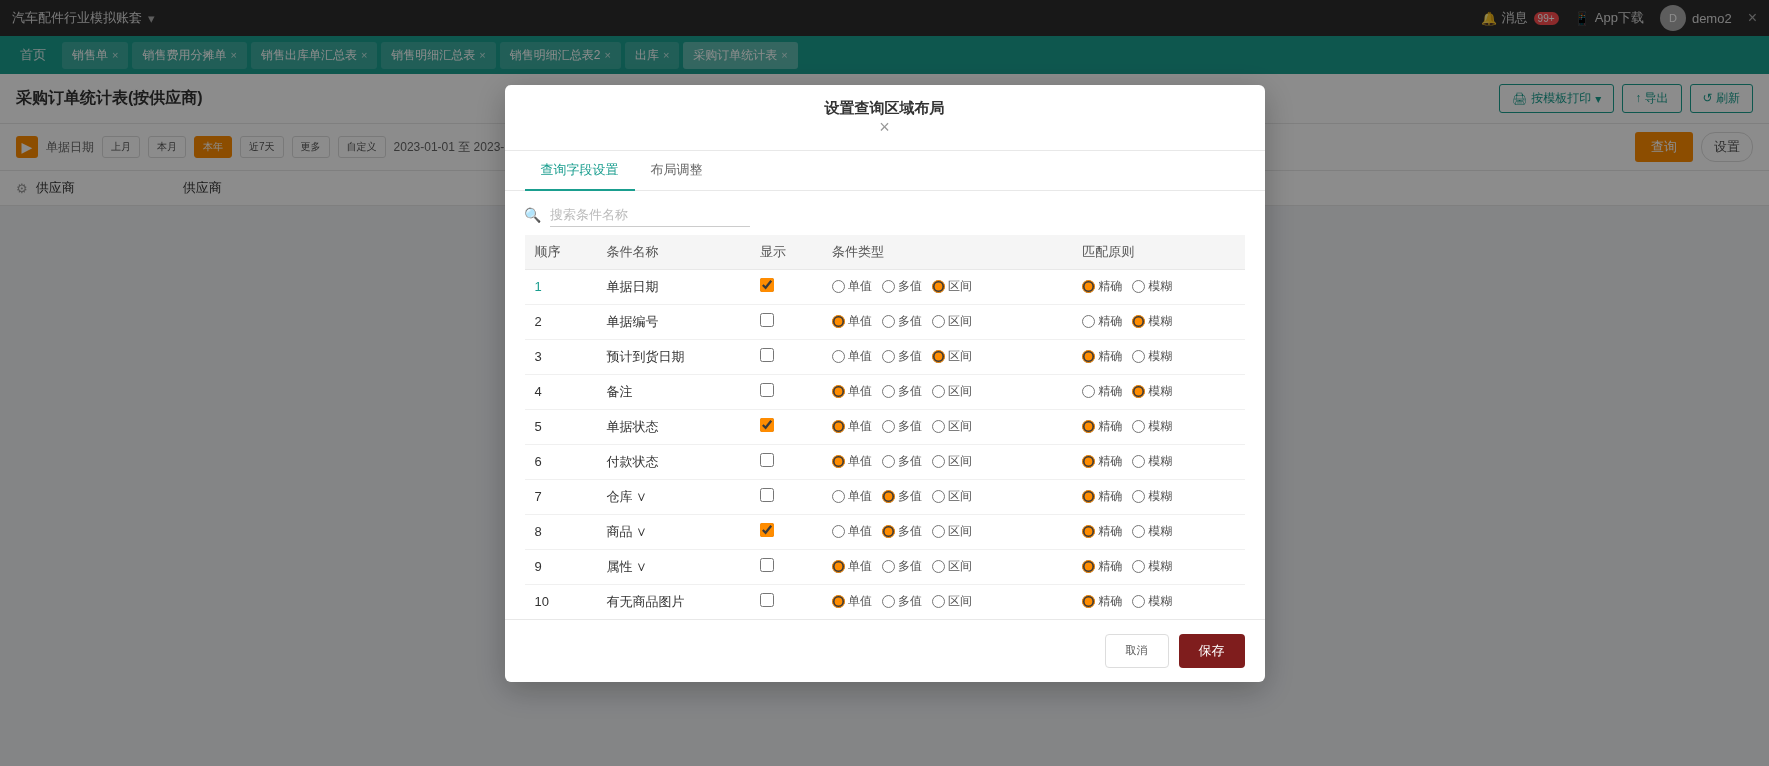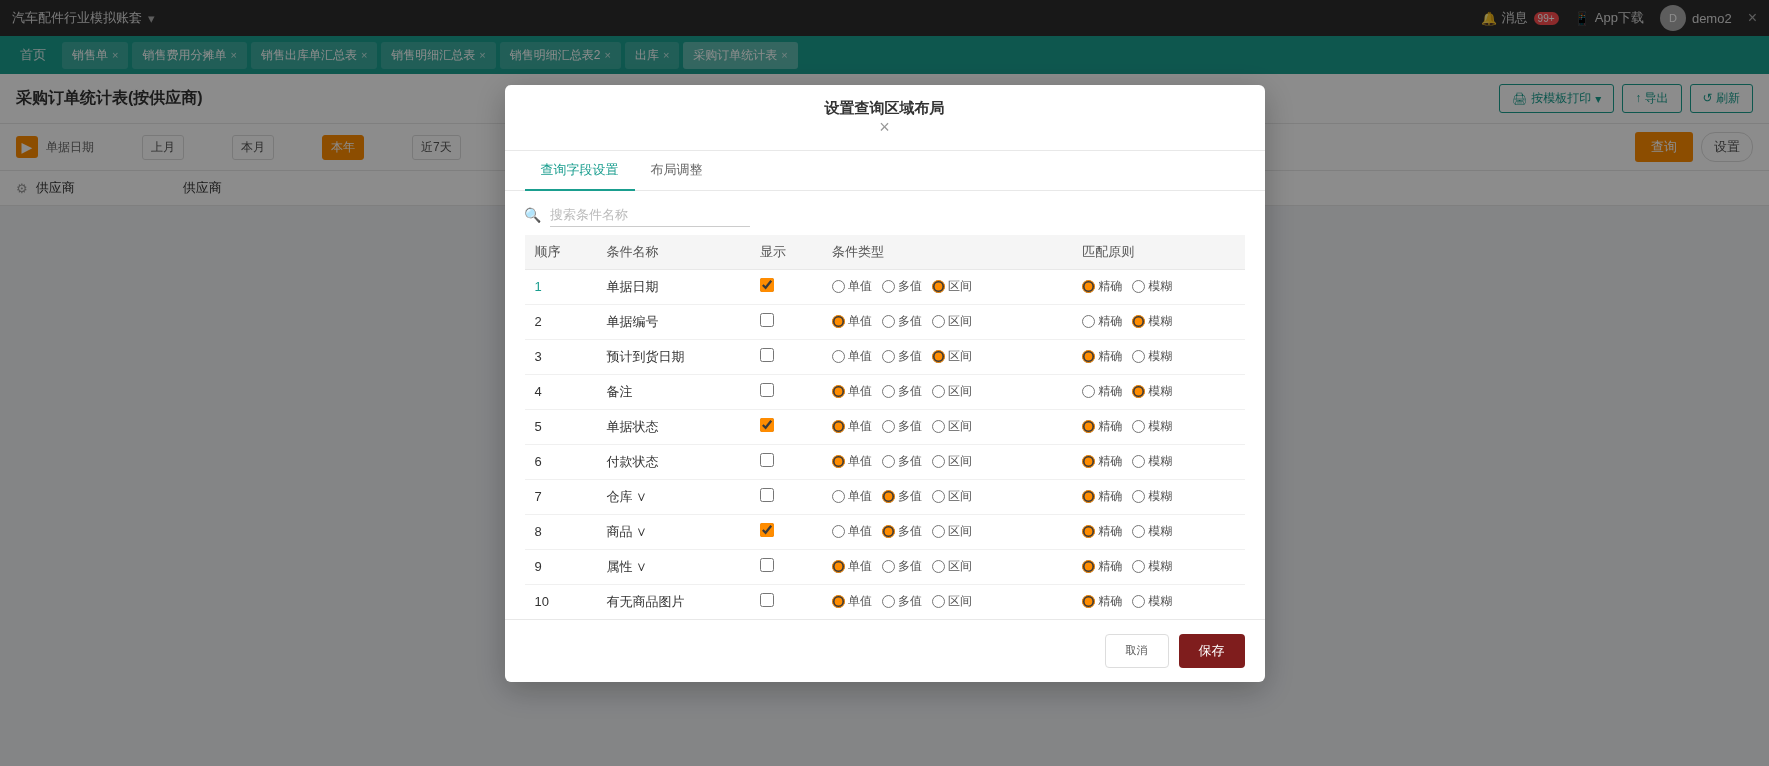--- a/index.html
+++ b/index.html
@@ -71,21 +71,21 @@
     .filter-bar {
       background: white;
       padding: 8px 16px;
       border-bottom: 1px solid #e8e8e8;
       display: flex;
       align-items: center;
       gap: 8px;
     }
     .filter-toggle { background: #ff8c00; color: white; border: none; width: 22px; height: 22px; border-radius: 3px; cursor: pointer; font-size: 14px; display: flex; align-items: center; justify-content: center; }
     .date-filter-label { color: #666; font-size: 12px; }
-    .date-btn { border: 1px solid #ddd; background: white; padding: 3px 8px; border-radius: 3px; cursor: pointer; font-size: 12px; color: #555; margin-left: 40px; }
+    .date-btn { border: 1px solid #ddd; background: white; padding: 3px 8px; border-radius: 3px; cursor: pointer; font-size: 10px; color: #555; }
     .date-btn.active { background: #ff8c00; color: white; border-color: #ff8c00; }
     .date-range { color: #666; font-size: 12px; }
     .btn-query { background: #ff8c00; color: white; border: none; padding: 5px 16px; border-radius: 3px; cursor: pointer; font-size: 13px; }
     .btn-set { border: 1px solid #ddd; background: white; padding: 5px 12px; border-radius: 14px; cursor: pointer; font-size: 13px; color: #555; }
     .filter-more { color: #999; font-size: 18px; cursor: pointer; }
 
     
     .table-area {
       background: white;
       margin: 0;

